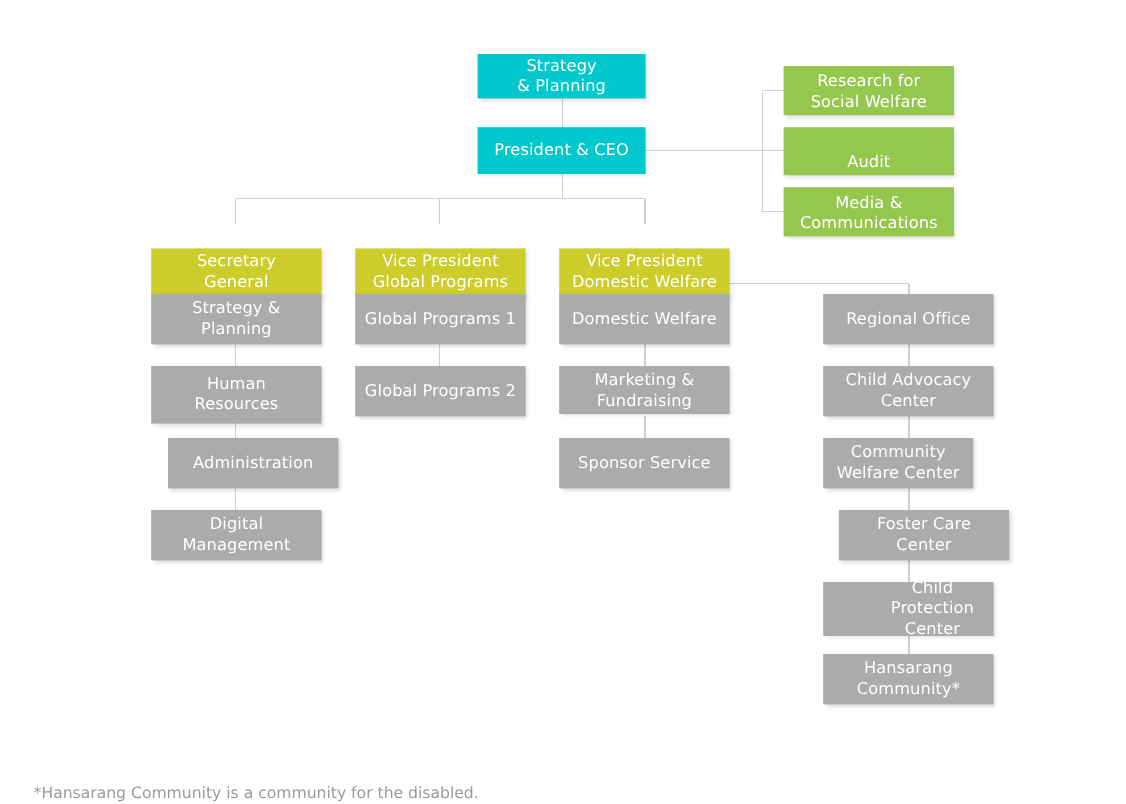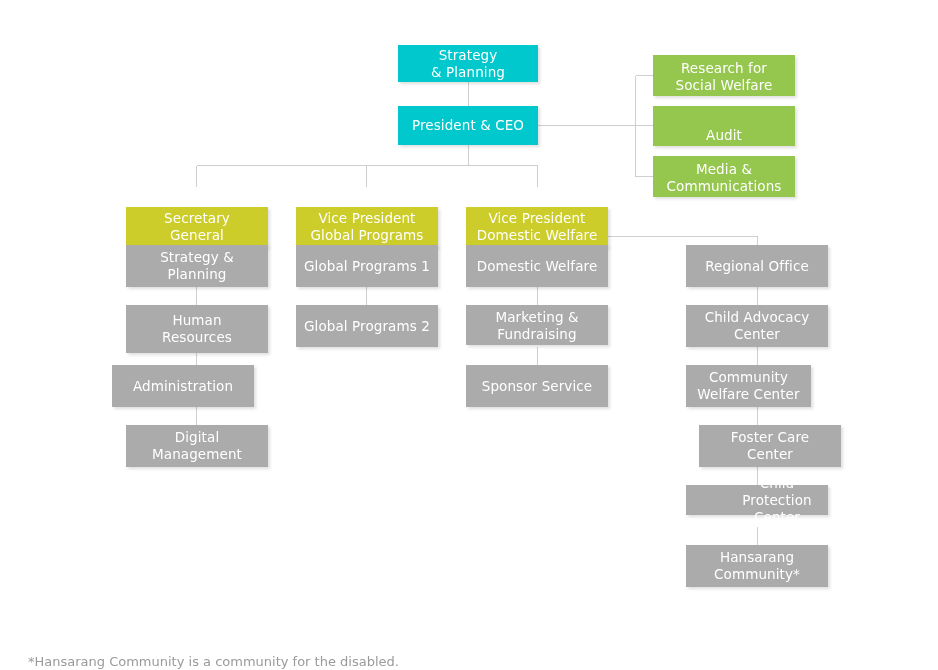--- a/index.html
+++ b/index.html
@@ -169,21 +169,21 @@
     </div>
   </div>
 
   <div class="node node-gray" style="left:126px; top:305px; width:142px; height:48px;">
     <div>
       <span>Human</span>
       <span>Resources</span>
     </div>
   </div>
 
-  <div class="node node-gray" style="left:112px; top:365px; width:142px; height:42px;">
+  <div class="node node-gray" style="left:140px; top:365px; width:142px; height:42px;">
     <div>
       <span>Administration</span>
     </div>
   </div>
 
   <div class="node node-gray" style="left:126px; top:425px; width:142px; height:42px;">
     <div>
       <span>Digital</span>
       <span>Management</span>
     </div>
@@ -240,21 +240,21 @@
     </div>
   </div>
 
   <div class="node node-gray" style="left:686px; top:425px; width:142px; height:42px;margin-left:13px;">
     <div>
       <span>Foster Care</span>
       <span>Center</span>
     </div>
   </div>
 
-  <div class="node node-gray" style="left:686px; top:485px; width:142px; height:30px;padding-left:44px;">
+  <div class="node node-gray" style="left:686px; top:485px; width:142px; height:45px;padding-left:44px;">
     <div>
       <span>Child Protection</span>
       <span>Center</span>
     </div>
   </div>
 
   <div class="node node-gray" style="left:686px; top:545px; width:142px; height:42px;">
     <div>
       <span>Hansarang</span>
       <span>Community*</span>

